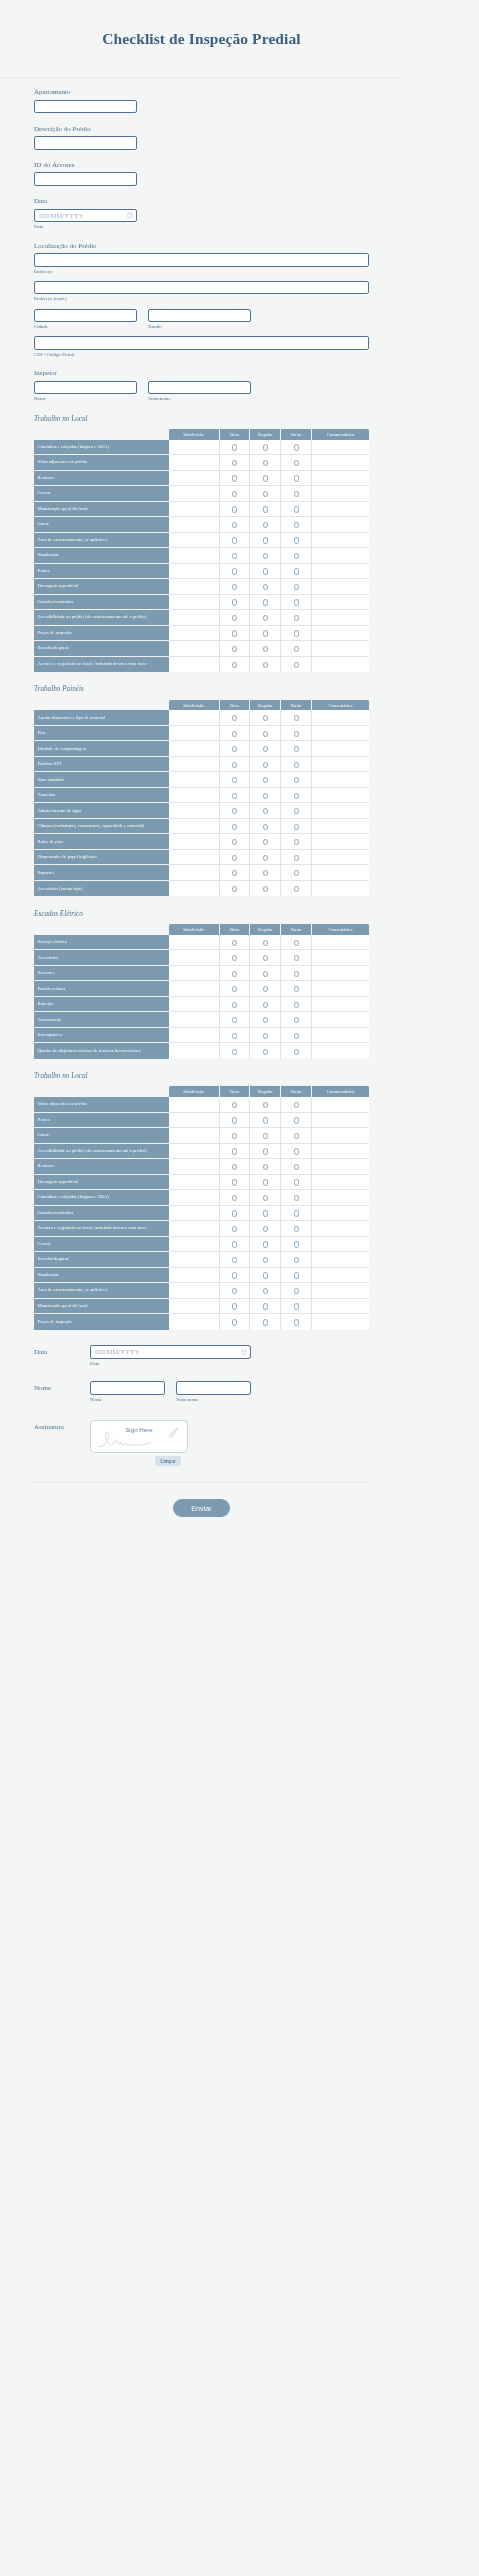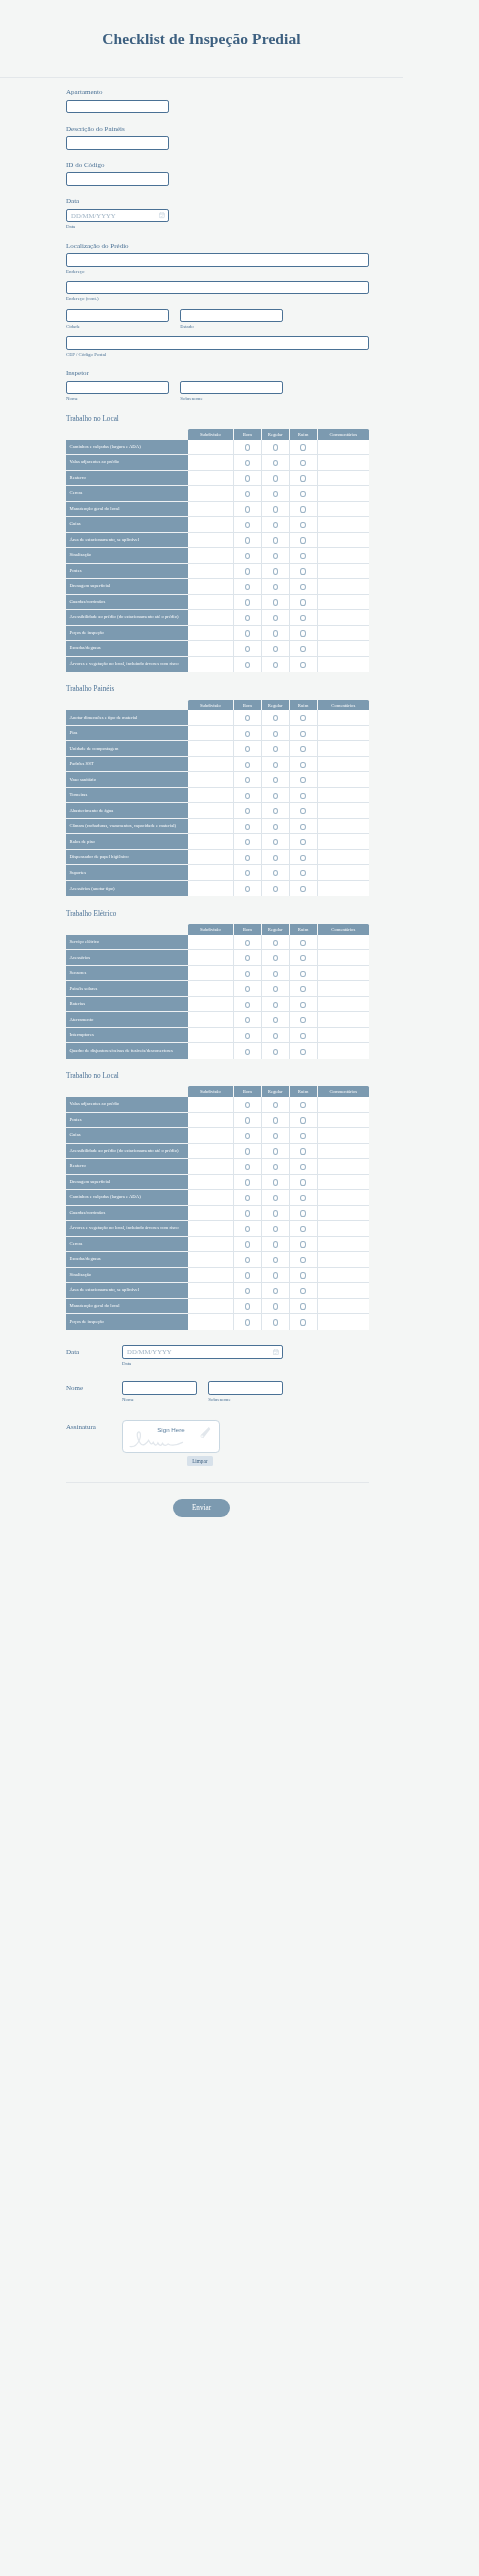--- a/index.html
+++ b/index.html
@@ -23,21 +23,21 @@
     border-bottom: 0.5px solid #e3e7ea;
   }
   .form-title {
     font-size: 15.5px;
     font-weight: bold;
     color: #3d6080;
     letter-spacing: 0.1px;
   }
 
   
-  .content { padding: 10.3px 34px 0 34px; margin-left: 32px; }
+  .content { padding: 10.3px 34px 0 34px; }
 
   .field-block { margin-bottom: 7.2px; }
 
   .field-label {
     font-size: 7px;
     color: #4a7195;
     margin-bottom: 3.6px;
     display: block;
   }
 
@@ -76,20 +76,21 @@
     transform: translateY(-50%);
     width: 5.7px; height: 6.2px;
     pointer-events: none;
   }
 
   
   .section-heading {
     font-size: 7.2px;
     color: #4a7195;
     margin: 13.4px 0 6.2px 0;
+    font-style: italic;
   }
 
   
   .matrix {
     border-collapse: separate;
     border-spacing: 0;
     width: 100%;
     table-layout: fixed;
   }
   .matrix th, .matrix td { padding: 0; }
@@ -199,21 +200,21 @@
     border-top: 0.5px solid #e3e7ea;
     margin-top: 15.5px;
   }
 
   .submit-wrap { text-align: center; padding: 16.5px 0 25px 0; }
   .submit-btn {
     background: #7c9ab0;
     color: #ffffff;
     border: none;
     border-radius: 9.3px;
-    font-family: Liberation Serif, serif;
+    font-family: Liberation Sans, sans-serif;
     font-size: 7.2px;
     width: 57px;
     height: 17.5px;
     cursor: pointer;
   }
 </style>
 </head>
 <body>
 
 <div class="page">
@@ -223,26 +224,26 @@
   </div>
 
   <div class="content">
 
     <div class="field-block">
       <label class="field-label">Apartamento</label>
       <input class="txt-input half" type="text" style="">
     </div>
 
     <div class="field-block" style="margin-top:11.3px">
-      <label class="field-label">Descrição do Painéis</label>
+      <label class="field-label">Descrição do Prédio</label>
       <input class="txt-input half" type="text" style="">
     </div>
 
     <div class="field-block" style="margin-top:11.3px">
-      <label class="field-label">ID do Código</label>
+      <label class="field-label">ID do Árvores</label>
       <input class="txt-input half" type="text" style="">
     </div>
 
     <div class="field-block" style="margin-top:11.3px">
       <label class="field-label">Data</label>
       <div class="date-wrap">
         <input class="txt-input half" type="text" placeholder="DD/MM/YYYY" style="">
         <svg class="cal-icon" viewBox="0 0 16 17">
           <rect x="1" y="3" width="14" height="13" rx="2" fill="none" stroke="#b9c8d4" stroke-width="1.4"></rect>
           <line x1="1" y1="6.5" x2="15" y2="6.5" stroke="#b9c8d4" stroke-width="1.2"></line>
@@ -554,21 +555,21 @@
             <tr>
               <td class="rowlabel">Acessórios (anotar tipo)</td>
               <td class="cell cell-sub"></td>
               <td class="cell"><span class="radio"></span></td>
               <td class="cell"><span class="radio"></span></td>
               <td class="cell"><span class="radio"></span></td>
               <td class="cell last"></td>
             </tr>
           </tbody>
         </table>
-        <div class="section-heading">Trabalho Elétrico</div>
+        <div class="section-heading">Escadas Elétrico</div>
         <table class="matrix">
           <colgroup>
             <col class="c-label">
             <col class="c-sub">
             <col class="c-rad">
             <col class="c-rad">
             <col class="c-rad">
             <col class="c-com">
           </colgroup>
           <thead>

